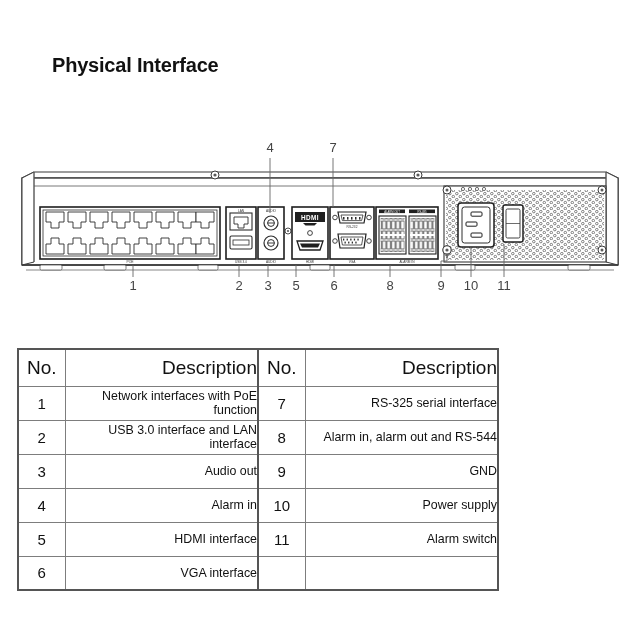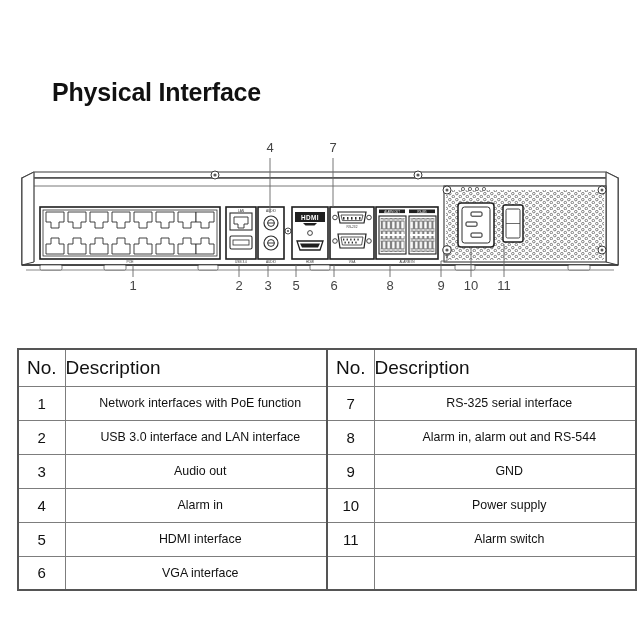--- a/index.html
+++ b/index.html
@@ -15,62 +15,61 @@
     font-family: "Liberation Sans", sans-serif;
     color: #000000;
     position: relative;
   }
 
   
   #page-title {
     position: absolute;
     left: 52px;
     top: 54px;
-    font-size: 25px;
+    font-size: 20px;
     font-weight: bold;
     letter-spacing: -0.2px;
     color: #111111;
     white-space: nowrap;
-    margin-top: 24px;
   }
 
   
   #device-figure {
     position: absolute;
     left: 0;
     top: 132px;
     width: 640px;
     height: 168px;
   }
   #device-figure svg { display: block; }
 
   
   #interface-table {
     position: absolute;
     left: 17px;
     top: 348px;
-    width: 620px;
+    width: 482px;
     border-collapse: collapse;
     table-layout: fixed;
   }
   #interface-table td, #interface-table th {
     border: 1px solid #7d7d7d;
     padding: 0 0 0 9px;
     height: 34px;
     font-size: 12.4px;
     font-weight: normal;
-    text-align: center;
+    text-align: right;
     vertical-align: middle;
     color: #111111;
     box-sizing: border-box;
   }
   #interface-table thead th {
     font-size: 19px;
     font-weight: normal;
-    text-align: left;
+    text-align: right;
     height: 37px;
     padding-left: 0;
   }
   #interface-table .col-no {
     width: 47px;
     text-align: center;
     padding-left: 0;
     font-size: 15px;
   }
   #interface-table thead th.col-no { font-size: 19px; }

